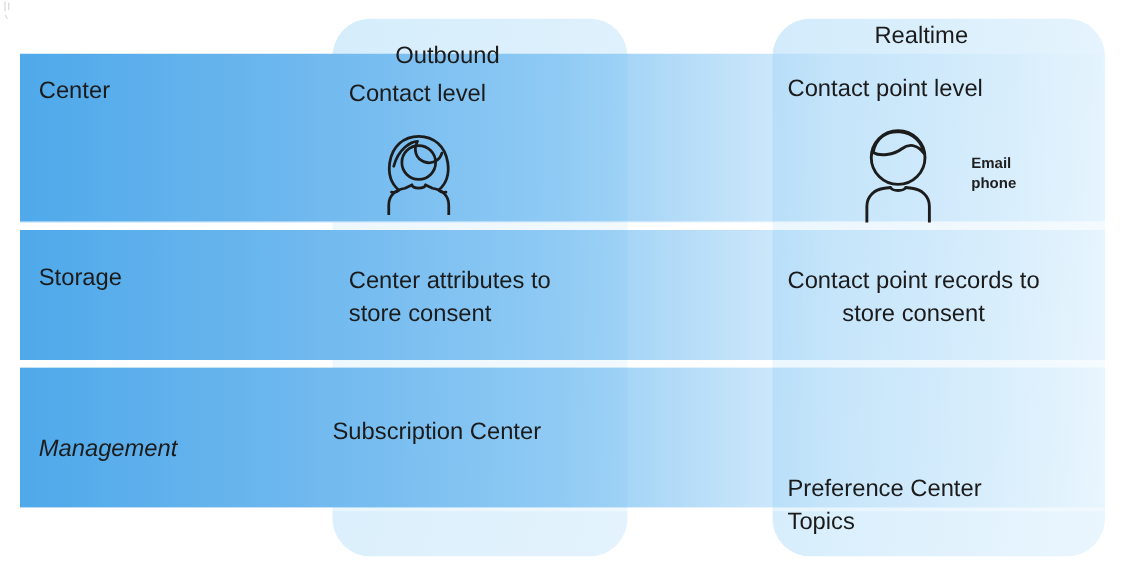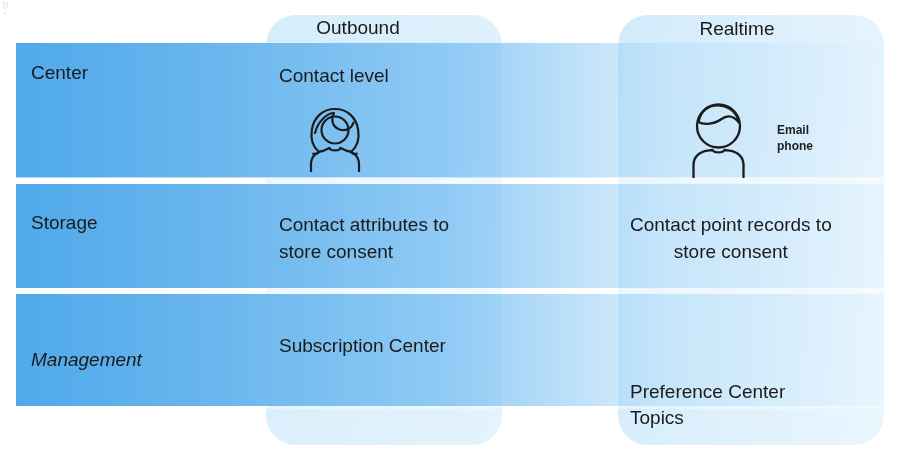--- a/index.html
+++ b/index.html
@@ -23,21 +23,21 @@
   }
   .row-scope{top:43px;height:135px;}
   .row-storage{top:184px;height:104px;}
   .row-management{top:294px;height:112px;}
   
   .gap{position:absolute;left:16px;width:868px;z-index:2;background:rgba(255,255,255,0.55);}
   .gap1{top:177px;height:7px;}
   .gap2{top:288px;height:6px;}
   .gap3{top:406px;height:3px;background:rgba(255,255,255,0.4);}
   
-  .hdr{position:absolute;z-index:3;top:17px;font-size:19px;transform:translateX(-50%);white-space:nowrap;}
+  .hdr{position:absolute;z-index:3;top:34px;font-size:19px;transform:translateX(-50%);white-space:nowrap;}
   .cell{position:absolute;z-index:3;font-size:19px;line-height:27px;white-space:nowrap;}
   .rowlabel{position:absolute;z-index:3;font-size:19px;white-space:nowrap;}
   .annot{position:absolute;z-index:3;font-size:12px;line-height:16px;font-weight:600;color:#1f1f1f;}
   .icon{position:absolute;z-index:3;}
   .icon svg{display:block;}
   .artifact{position:absolute;left:1px;top:0;z-index:3;opacity:0.55;}
 </style>
 </head>
 <body>
 
@@ -61,20 +61,21 @@
   <div class="gap gap3"></div>
 
   <div class="hdr" style="left:358px;">Outbound</div>
   <div class="hdr" style="left:737px;top:18px;">Realtime</div>
 
   <div class="rowlabel" style="left:31px;top:62px;">Center</div>
   <div class="rowlabel" style="left:31px;top:212px;">Storage</div>
   <div class="rowlabel" style="left:31px;top:349px;font-style:italic;">Management</div>
 
   <div class="cell" style="left:279px;top:62px;">Contact level</div>
+  <div class="cell" style="left:630px;top:58px;">Contact point level</div>
 
   <div class="icon" style="left:303px;top:102px;">
     <svg width="64" height="70" viewBox="0 0 64 70" fill="none" stroke="#1c1c1c" stroke-width="2.2" stroke-linecap="round" stroke-linejoin="round">
       <circle cx="32" cy="28" r="13.5"></circle>
       <path d="M16 50 C10 45 7.5 37 8.8 28 C10.8 15 20 7 32 7 C44 7 53.2 15 55.2 28 C56.5 37 54 45 48 50"></path>
       <path d="M12 31 C15.5 17 26 11 31 11 C27.5 18 29.5 25 36.5 27.5 C43 29.8 49 26 50.5 20.5"></path>
       <path d="M16 50 C14.5 51.8 12.3 52.3 10.2 51.7"></path>
       <path d="M48 50 C49.5 51.8 51.7 52.3 53.8 51.7"></path>
       <path d="M26.5 46 C27.5 49.2 36.5 49.2 37.5 46"></path>
       <path d="M8 70 L8 62 C8 54.5 13.5 49.6 21 48.6 L26.5 46"></path>
@@ -89,29 +90,29 @@
       <path d="M6.5 77 L6.5 64 C6.5 56 12.5 50.6 20.5 49.6 L25.5 49 C27 52.2 36 52.2 37.5 49 L42.5 49.6 C50.5 50.6 56.5 56 56.5 64 L56.5 77"></path>
     </svg>
   </div>
 
   <div class="annot" style="left:757px;top:122px;margin-left:20px;">
     <div>Email</div>
     <div>phone</div>
   </div>
 
   <div class="cell" style="left:279px;top:211px;">
-    <div>Contact attributes to</div>
+    <div>Center attributes to</div>
     <div>store consent</div>
   </div>
   <div class="cell" style="left:630px;top:211px;text-align:center;">
     <div>Contact point records to</div>
     <div>store consent</div>
   </div>
 
-  <div class="cell" style="left:279px;top:333px;line-height:26px;text-align:center;">
+  <div class="cell" style="left:266px;top:333px;line-height:26px;text-align:center;">
     <div>Subscription Center</div>
   </div>
   <div class="cell" style="left:630px;top:333px;line-height:26px;margin-top:46px;">
     <div>Preference Center</div>
     <div>Topics</div>
   </div>
 
 </div>
 
 </body></html>

